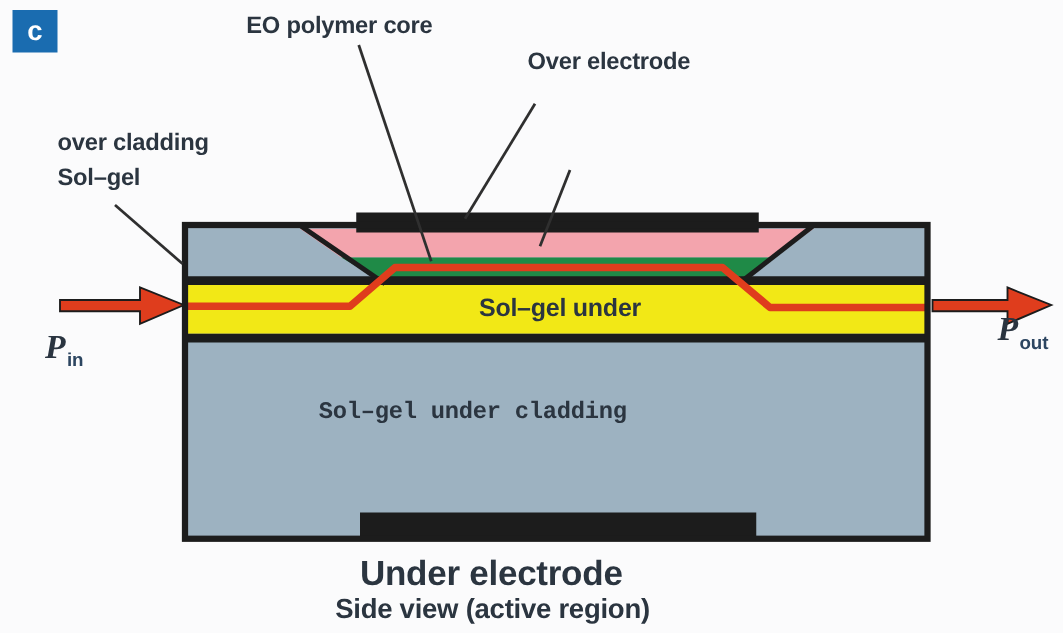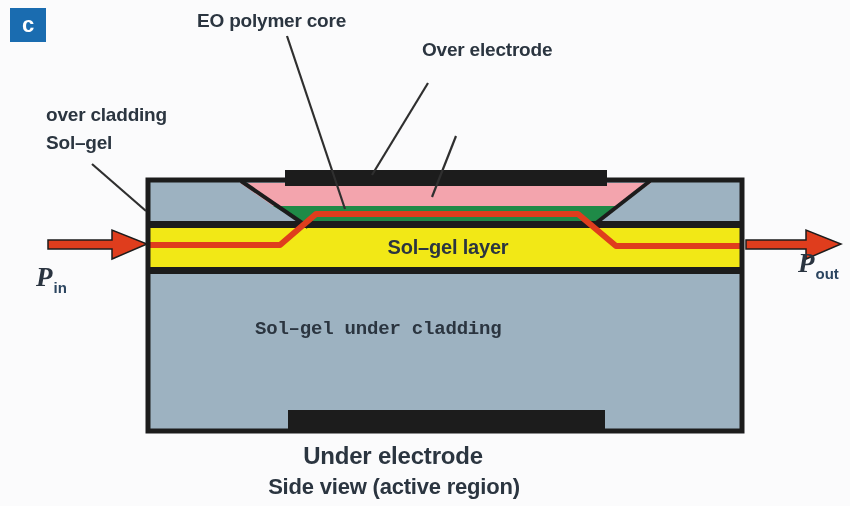--- a/index.html
+++ b/index.html
@@ -74,25 +74,25 @@
   <div class="lbl" style="left:197px; top:7px;">EO polymer core</div>
 
   <div class="lbl" style="left:422px; top:36px;">Over electrode</div>
 
 
   <div class="lbl two-line" style="left:46px; top:101px;">
     <span>over cladding</span>
     <span>Sol–gel</span>
   </div>
 
-  <div class="lbl center" style="left:328px; top:233px; width:240px; font-size:20px;">Sol–gel layer</div>
+  <div class="lbl center" style="left:328px; top:233px; width:240px; font-size:20px;">Sol–gel under</div>
 
   <div class="lbl center" style="left:255px; top:316px; width:240px;font-family:Liberation Mono, monospace;">Sol–gel under cladding</div>
 
-  <div class="lbl center" style="left:273px; top:439px; width:240px; font-size:24px;">Under electrode</div>
+  <div class="lbl center" style="left:273px; top:439px; width:240px; font-size:28px;">Under electrode</div>
 
   <div class="lbl center" style="left:254px; top:471px; width:280px; font-size:22px;">Side view (active region)</div>
 
   <div class="p-label" style="left:36px; top:262px;">
     <span class="p-sym">P</span><span class="p-sub">in</span>
   </div>
 
   <div class="p-label" style="left:798px; top:248px;">
     <span class="p-sym">P</span><span class="p-sub">out</span>
   </div>

